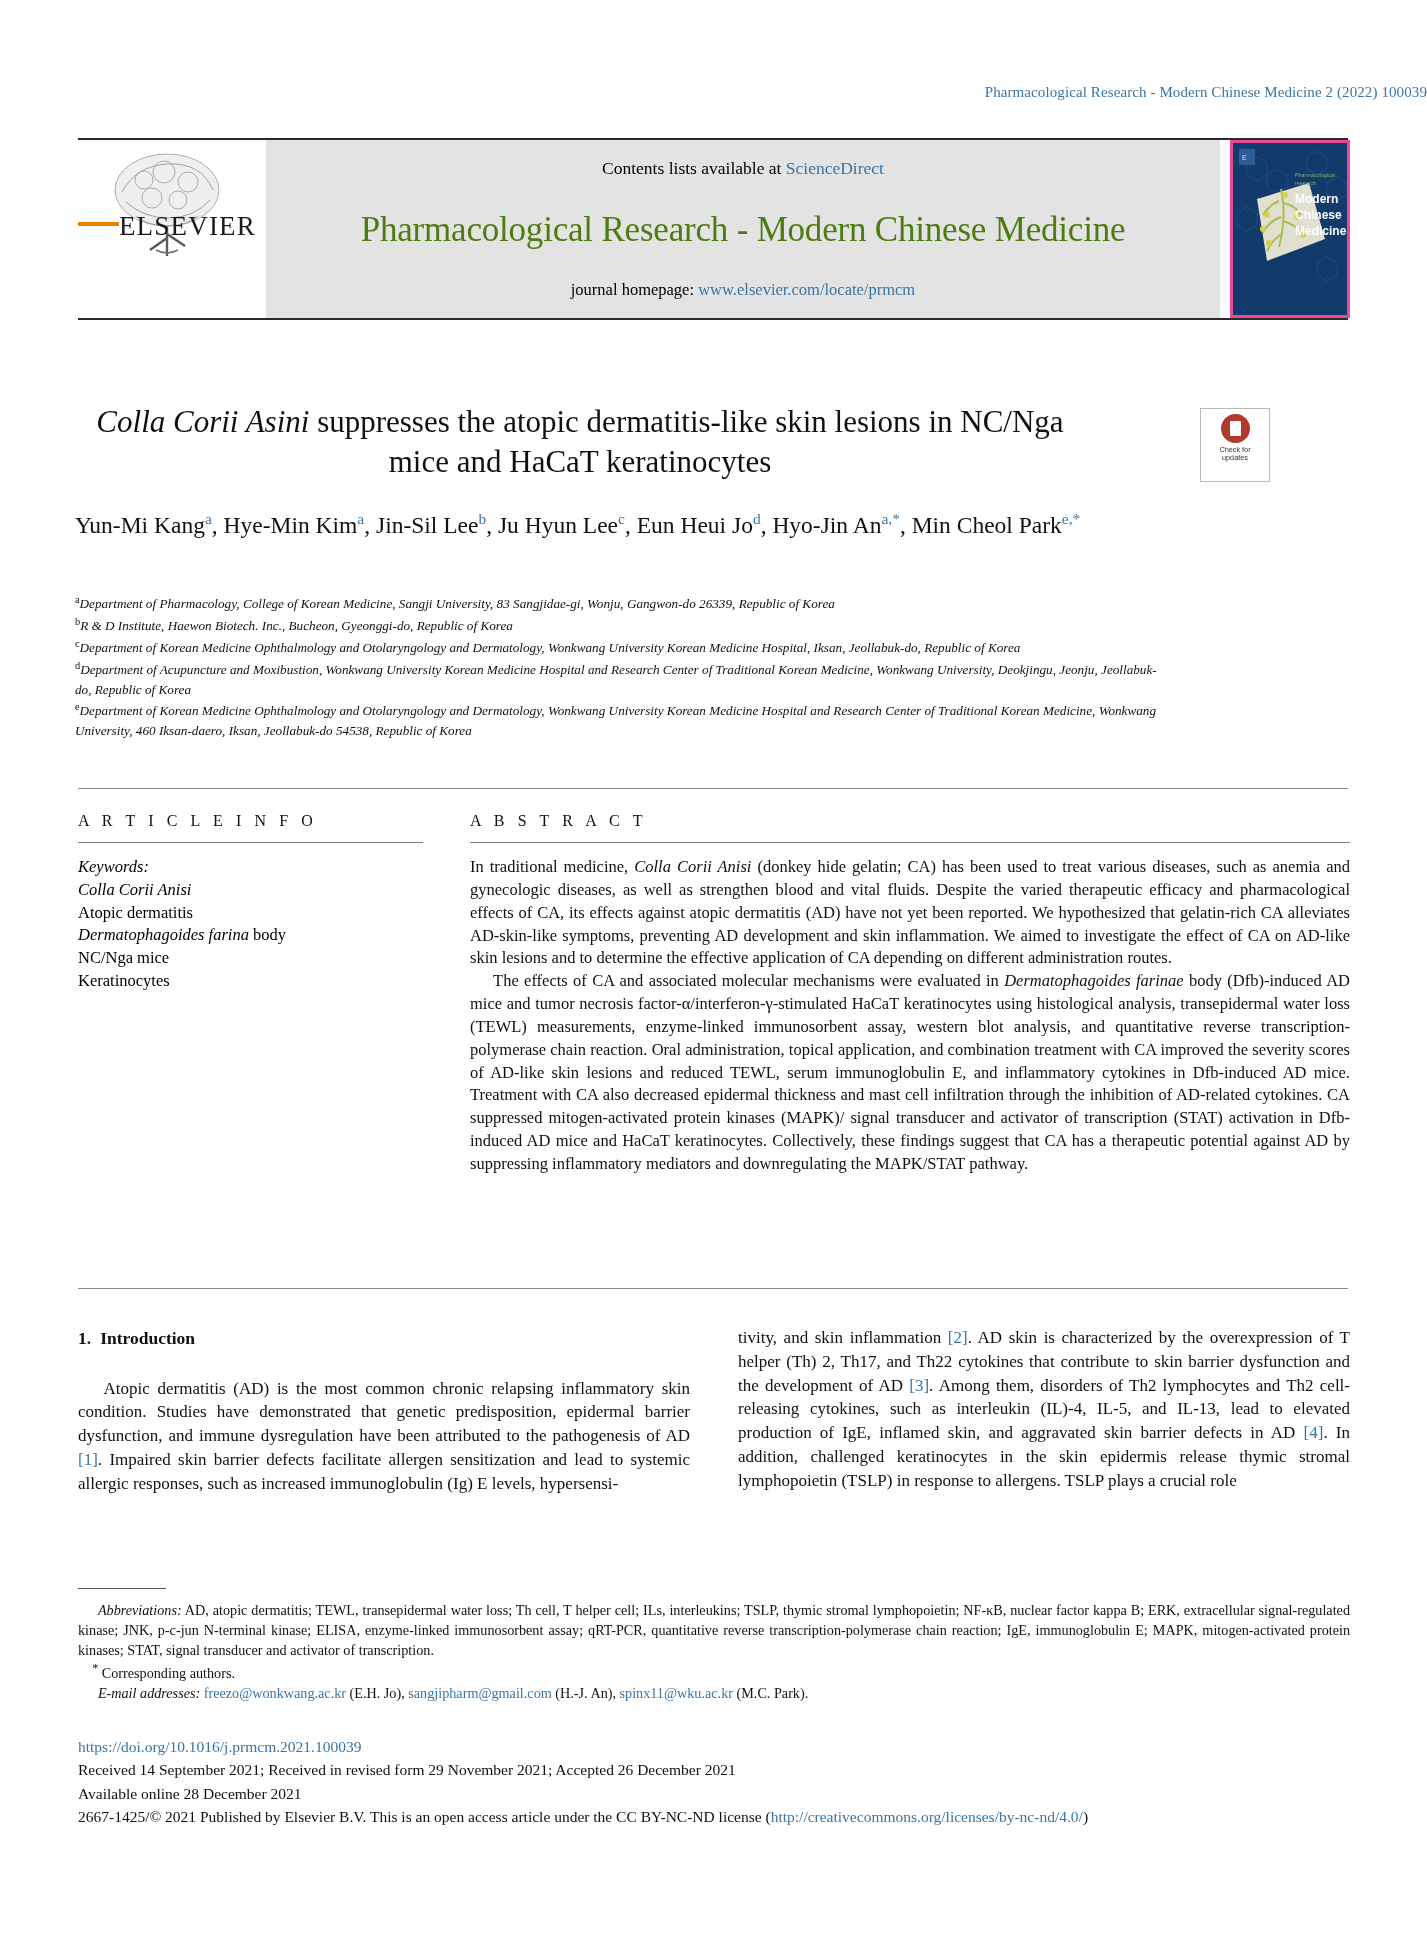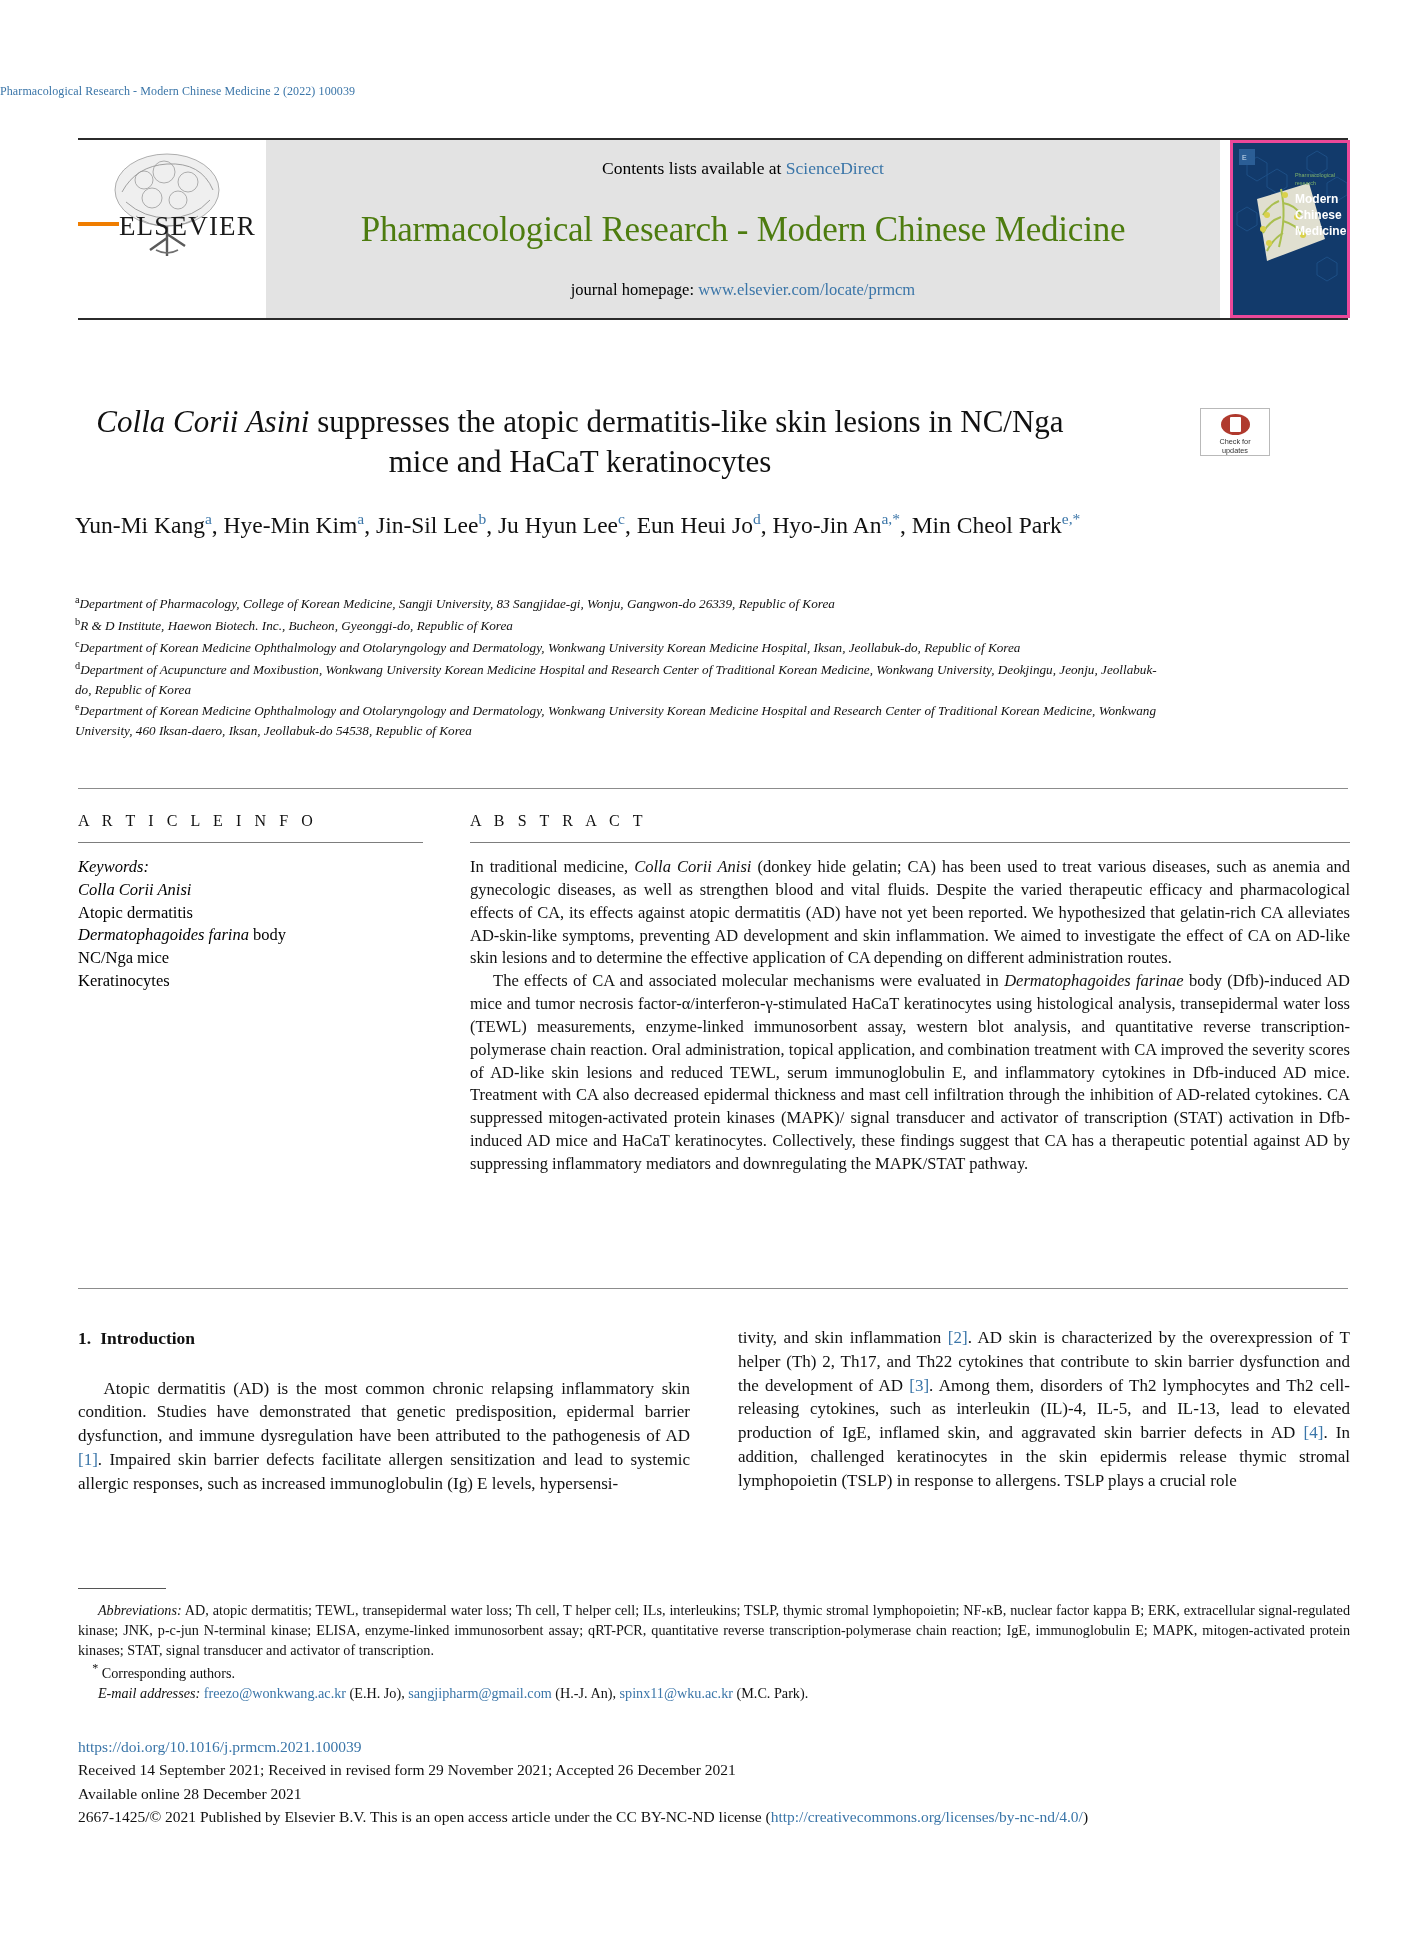--- a/index.html
+++ b/index.html
@@ -23,22 +23,22 @@
     box-sizing: border-box;
   }
   .link { color: #3a75a8; text-decoration: none; }
 
   
   .running-head {
     position: absolute;
     top: 84px;
     left: 0;
     width: 1427px;
-    text-align: left;
-    font-size: 12px;
+    text-align: right;
+    font-size: 15px;
     color: #3a75a8;
     font-family: "Liberation Serif", serif;
     letter-spacing: 0.1px;
   }
 
   
   .masthead-rule-top {
     position: absolute;
     left: 78px;
     top: 138px;
@@ -138,21 +138,21 @@
   .affiliations {
     position: absolute; left: 75px; top: 592px; width: 1090px;
     font-size: 13.2px; line-height: 1.48; font-style: italic; color: #111;
   }
   .affiliations sup { font-style: normal; font-size: 0.78em; vertical-align: super; }
   .affiliations div { margin: 0; }
 
   
   .cfu {
     position: absolute; left: 1200px; top: 408px;
-    width: 70px; height: 48px;
+    width: 70px; height: 74px;
     border: 1px solid #b9b9b9;
     background: #fff;
     display: flex; flex-direction: column;
     align-items: center; justify-content: flex-start;
     padding-top: 5px; box-sizing: border-box;
   }
   .cfu-circle {
     width: 29px; height: 29px; border-radius: 50%;
     background: #b03a2e; position: relative;
     display: flex; align-items: center; justify-content: center;

